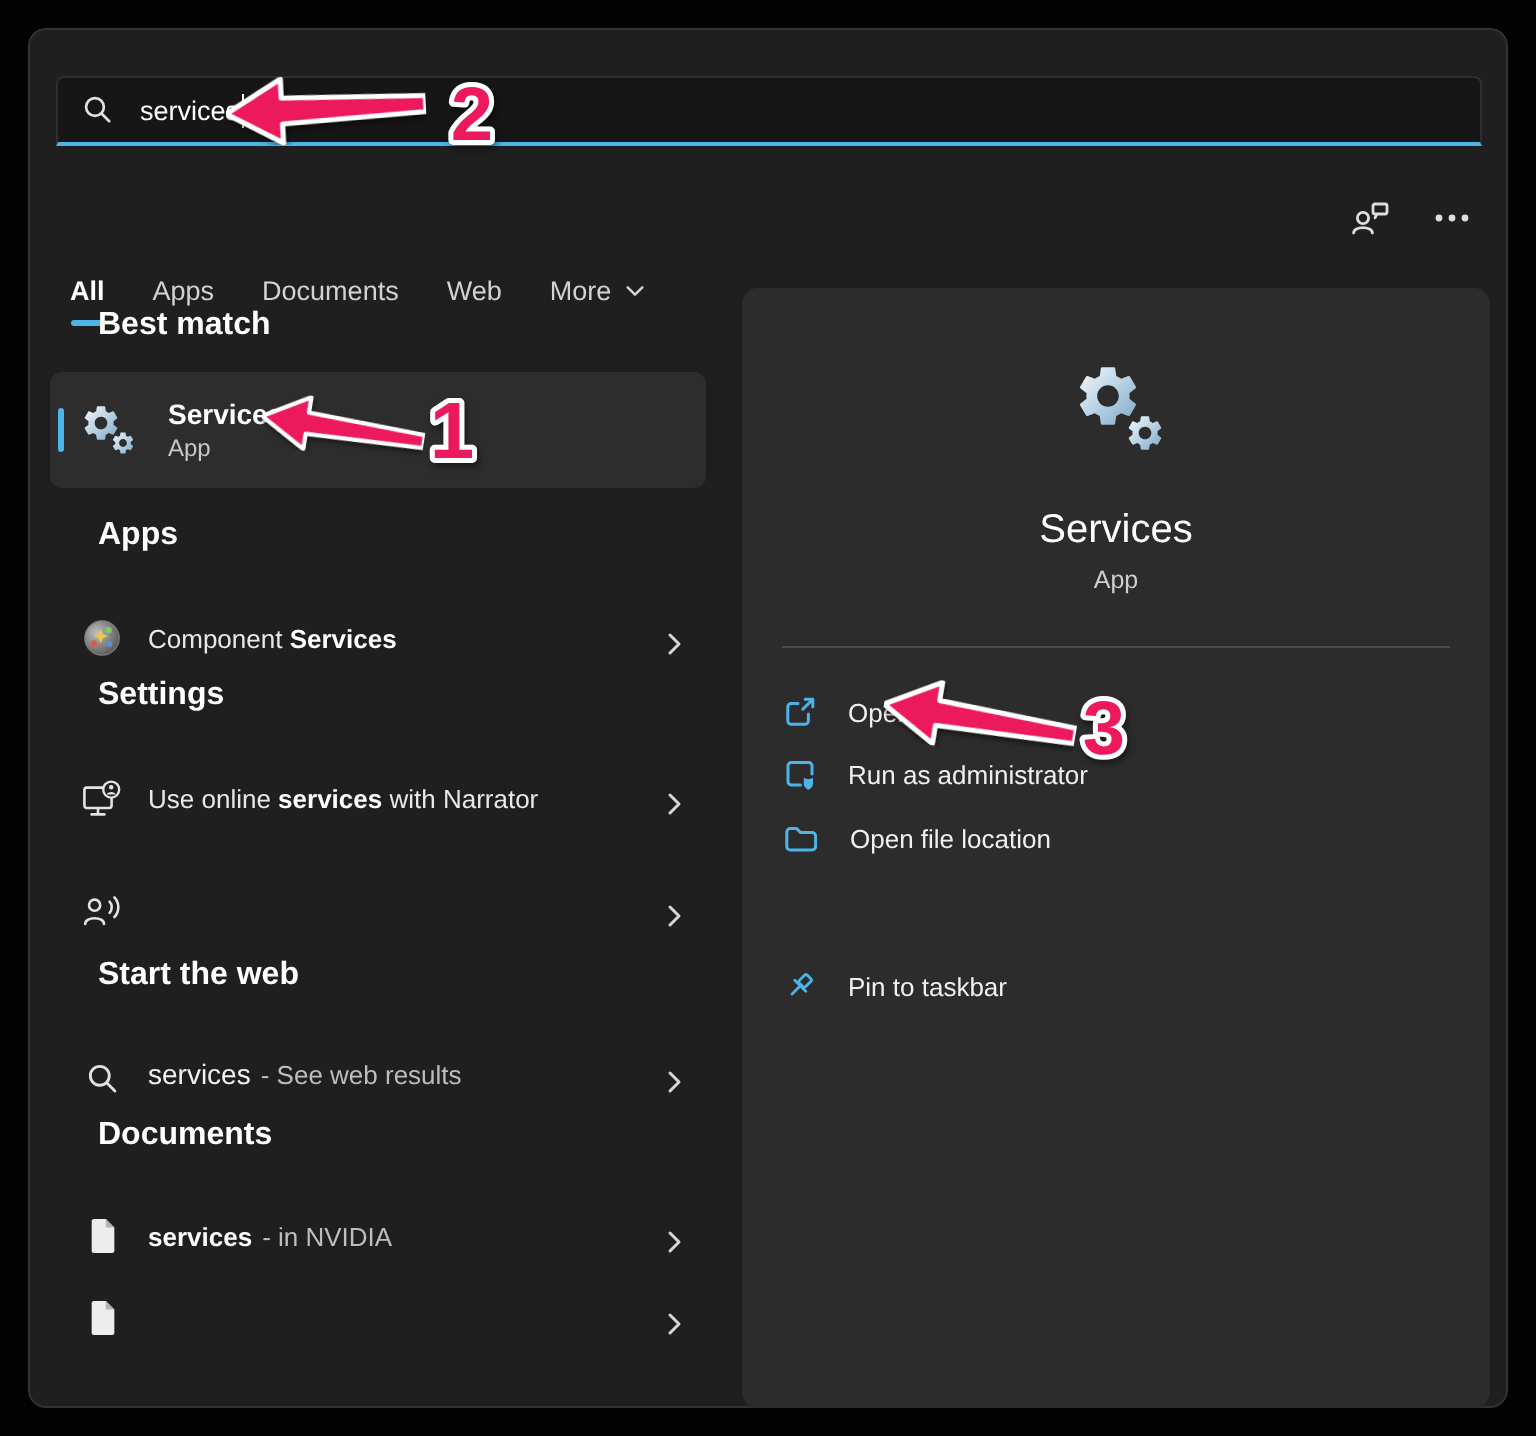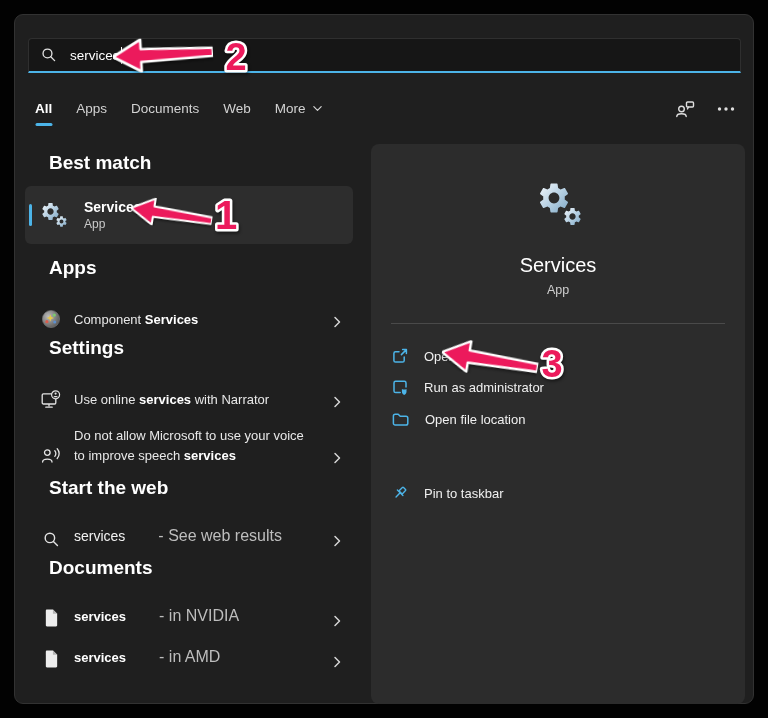--- a/index.html
+++ b/index.html
@@ -7,34 +7,34 @@
   .panel{position:absolute;left:14px;top:14px;width:740px;height:690px;background:#1f1f1f;
     border:1px solid #323232;border-radius:9px;box-sizing:border-box;}
   
   .searchbox{position:absolute;left:13px;top:23px;width:713px;height:35px;background:#161616;
     border:1px solid #2f2f2f;border-bottom:2px solid var(--accent);border-radius:4px 4px 0 0;
     display:flex;align-items:center;padding:0 12px;box-sizing:border-box;}
   .search-text{color:#ffffff;font-size:13.5px;margin-left:13px;}
   .caret{display:inline-block;width:1px;height:17px;background:#fff;margin-left:1px;}
   
   .tabs{position:absolute;left:20px;top:82px;display:flex;gap:24px;}
-  .tab{position:relative;color:#d2d2d2;font-size:13.5px;padding:4px 0 12px 0;display:flex;align-items:center;gap:6px;cursor:default;}
+  .tab{position:relative;color:#d2d2d2;font-size:13.5px;padding:4px 0 12px 0;display:flex;align-items:center;gap:6px;cursor:default;margin-top:37px;}
   .tab.selected{color:#ffffff;font-weight:600;}
   .tab.selected .tab-underline{position:absolute;left:50%;transform:translateX(-50%);bottom:2px;width:17px;height:3px;
     border-radius:2px;background:var(--accent);}
   .topbar-icons{position:absolute;right:18px;top:84px;display:flex;align-items:center;gap:20px;}
   
-  .section-label{position:absolute;left:34px;color:#ffffff;font-size:19px;font-weight:700;height:18px;line-height:18px;}
+  .section-label{position:absolute;left:34px;color:#ffffff;font-size:16px;font-weight:700;height:18px;line-height:18px;}
   .row{position:absolute;left:10px;width:330px;height:40px;display:flex;align-items:flex-end;
     padding:0 12px 0 16px;box-sizing:border-box;border-radius:4px;}
   .row-icon{width:20px;display:flex;justify-content:center;flex:none;}
   .row-label{margin-left:13px;font-size:13px;color:#e8e8e8;line-height:1.5;flex:1;min-width:0;}
   .row-chevron{margin-left:auto;flex:none;display:flex;}
   .t-bold{font-weight:700;color:#ffffff;}
-  .t-dim{color:#bdbdbd;font-size:16px;margin-left:28px;}
+  .t-dim{color:#bdbdbd;font-size:13px;}
   .web-query{font-size:14px;color:#f2f2f2;}
   .sp{display:inline-block;width:5px;}
   
   .best-card{position:absolute;left:10px;top:171px;width:328px;height:58px;background:#2d2d2d;border-radius:6px;
     display:flex;align-items:center;padding-left:14px;box-sizing:border-box;}
   .sel-bar{position:absolute;left:4px;top:18px;width:3px;height:22px;border-radius:2px;background:var(--accent);}
   .best-text{margin-left:13px;display:flex;flex-direction:column;gap:2px;}
   .best-title{color:#ffffff;font-size:14px;font-weight:700;}
   .best-sub{color:#c9c9c9;font-size:12px;}
   
@@ -203,21 +203,20 @@
     <span class="row-icon">
       <svg width="20" height="20" viewBox="0 0 20 20">
         <g fill="none" stroke="#e4e4e4" stroke-width="1.3" stroke-linecap="round">
           <circle cx="6.3" cy="7.6" r="2.8"></circle>
           <path d="M1.6 17 C1.6 13.2 11 13.2 11 17"></path>
           <path d="M13.8 5.8 C15.2 7.2 15.2 10 13.8 11.4"></path>
           <path d="M16.2 3.7 C18.8 6.4 18.8 10.8 16.2 13.5"></path>
         </g>
       </svg>
     </span>
-    <span class="row-label" style="max-width:238px"><span>Do not allow Microsoft to use your voice to improve speech </span><span class="t-bold">services</span></span>
     <span class="row-chevron">
         <svg class="dim-ic" width="12" height="14">
           <use href="#chevR" width="12" height="14"></use>
         </svg>
       </span>
   </div>
 
   <div class="section-label" style="top:464px">Start the web</div>
   <div class="row" style="top:493px">
     <span class="row-icon">
@@ -246,21 +245,20 @@
           <use href="#chevR" width="12" height="14"></use>
         </svg>
       </span>
   </div>
   <div class="row" style="top:614px">
     <span class="row-icon">
         <svg width="17" height="20">
           <use href="#docSym" width="17" height="20"></use>
         </svg>
       </span>
-    <span class="row-label"><span class="t-bold">services</span><span class="sp"></span><span class="t-dim">- in AMD</span></span>
     <span class="row-chevron">
         <svg class="dim-ic" width="12" height="14">
           <use href="#chevR" width="12" height="14"></use>
         </svg>
       </span>
   </div>
 
   <div class="preview">
     <div class="preview-icon">
       <svg width="52" height="50" viewBox="0 0 52 50">

